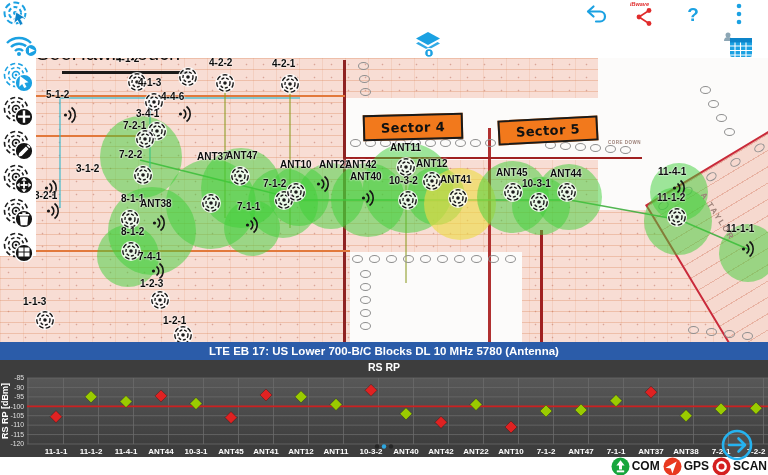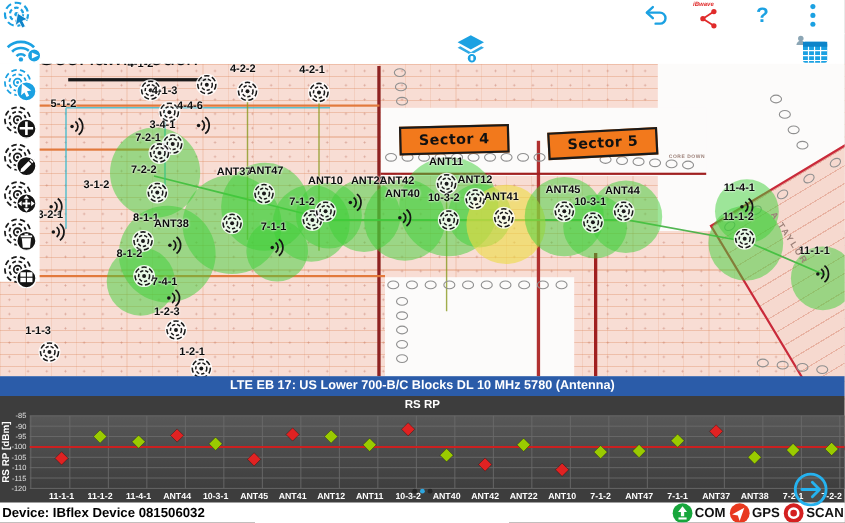--- a/index.html
+++ b/index.html
@@ -366,21 +366,21 @@
       <div class="ant-lb" style="left: 161px; top: 91px;">4-4-6</div>
       <div class="ant-lb" style="left: 136px; top: 108px;">3-4-1</div>
       <div class="ant-lb" style="left: 2px; top: 89px;">5-1-1</div>
       <div class="ant-lb" style="left: 46px; top: 89px;">5-1-2</div>
       <div class="ant-lb" style="left: 36px; top: 163px; margin-left: 40px;">3-1-2</div>
       <div class="ant-lb" style="left: 34px; top: 190px;">3-2-1</div>
       <div class="ant-lb" style="left: 123px; top: 120px;">7-2-1</div>
       <div class="ant-lb" style="left: 119px; top: 149px;">7-2-2</div>
       <div class="ant-lb" style="left: 121px; top: 193px;">8-1-1</div>
       <div class="ant-lb" style="left: 140px; top: 198px;">ANT38</div>
-      <div class="ant-lb" style="left: 106px; top: 226px;">8-1-2</div>
+      <div class="ant-lb" style="left: 121px; top: 226px;">8-1-2</div>
       <div class="ant-lb" style="left: 197px; top: 151px;">ANT37</div>
       <div class="ant-lb" style="left: 226px; top: 150px;">ANT47</div>
       <div class="ant-lb" style="left: 263px; top: 178px;">7-1-2</div>
       <div class="ant-lb" style="left: 237px; top: 201px;">7-1-1</div>
       <div class="ant-lb" style="left: 280px; top: 159px;">ANT10</div>
       <div class="ant-lb" style="left: 319px; top: 159px;">ANT22</div>
       <div class="ant-lb" style="left: 345px; top: 159px;">ANT42</div>
       <div class="ant-lb" style="left: 350px; top: 171px;">ANT40</div>
       <div class="ant-lb" style="left: 390px; top: 142px;">ANT11</div>
       <div class="ant-lb" style="left: 416px; top: 158px;">ANT12</div>
@@ -632,21 +632,20 @@
       </svg>
   </div>
   <button id="nextpage">
     <svg width="34" height="34" viewBox="0 0 34 34">
       <circle cx="17" cy="17" r="14" fill="rgba(255,255,255,0.08)" stroke="#25b2ef" stroke-width="2.6"></circle>
       <path d="M9 17 H24 M18.5 10.5 L25 17 L18.5 23.5" fill="none" stroke="#25b2ef" stroke-width="2.6" stroke-linecap="round" stroke-linejoin="round"></path>
     </svg>
   </button>
 
   <div class="abs" id="statusbar">
-    <span class="dev">Device: IBflex Device 081506032</span>
 
     <div id="indicators">
       <button class="ind">
         <svg width="19" height="19" viewBox="0 0 19 19">
           <circle cx="9.5" cy="9.5" r="9" fill="#17A63C"></circle>
           <path d="M9.5 3.2 L13.6 8.4 h-2.6 v4 h-3 v-4 H5.4 z" fill="#fff"></path>
           <rect x="5.8" y="13.4" width="7.4" height="1.9" fill="#fff"></rect>
         </svg>
         <span>COM</span>
       </button>

